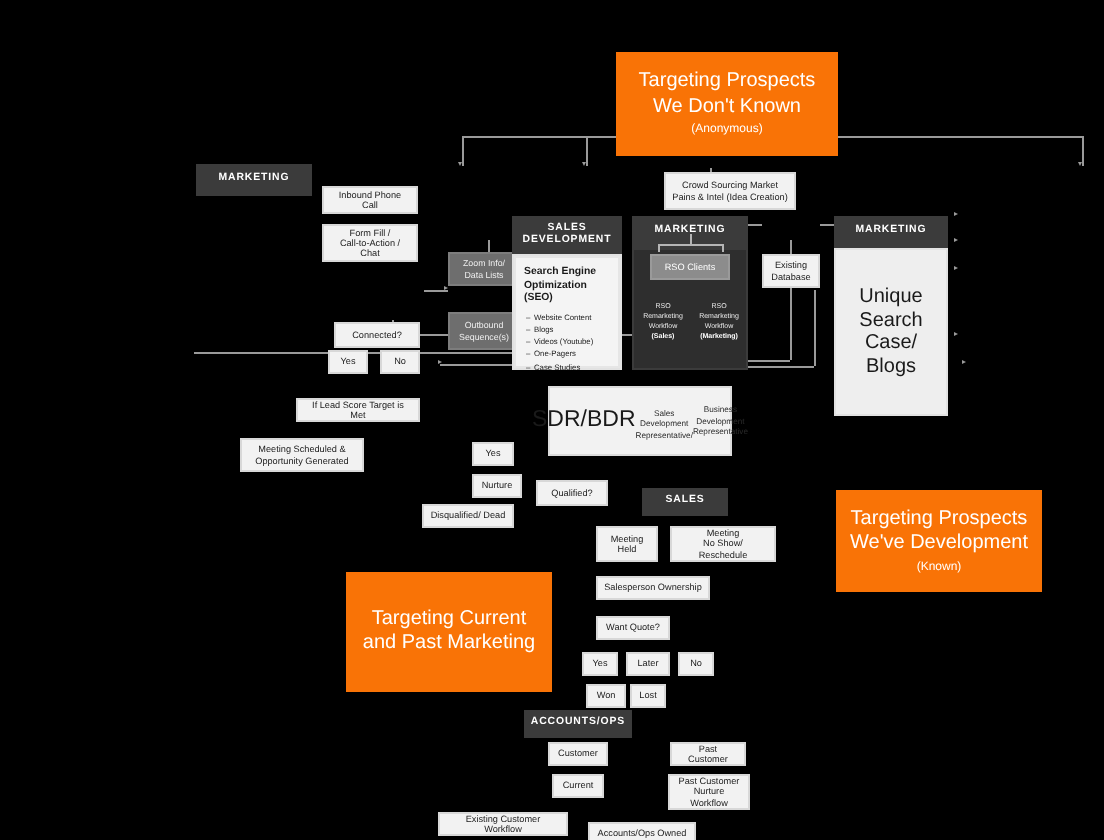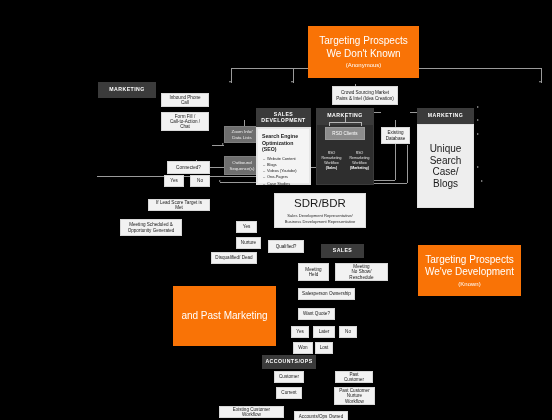--- a/index.html
+++ b/index.html
@@ -236,21 +236,21 @@
     <span style="font-size:10px;color:#1a1a1a;">Case/</span>
     <span style="font-size:10px;color:#1a1a1a;">Blogs</span>
   </div>
 
   <div class="arrow arrow-right" style="left:477px;top:106px;"></div>
   <div class="arrow arrow-right" style="left:477px;top:119px;"></div>
   <div class="arrow arrow-right" style="left:477px;top:133px;"></div>
   <div class="arrow arrow-right" style="left:477px;top:166px;"></div>
   <div class="arrow arrow-right" style="left:481px;top:180px;"></div>
 
-  <div class="node" style="left:274px;top:170px;width:92px;height:35px;background:#f2f2f2;border:1px solid #dcdcdc;flex-direction:column;">
+  <div class="node" style="left:274px;top:170px;width:92px;height:35px;background:#f2f2f2;border:1px solid #dcdcdc;flex-direction:row;">
     <div class="sdr-title">SDR/BDR</div>
     <div class="sdr-sub">Sales Development Representative/</div>
     <div class="sdr-sub" style="margin-top:0;">Business Development Representative</div>
   </div>
 
   <div class="node box-white" style="left:148px;top:176px;width:62px;height:12px;">If Lead Score Target is Met</div>
 
   <div class="node box-white" style="left:120px;top:196px;width:62px;height:17px;flex-direction:column;">
     <span>Meeting Scheduled &amp;</span>
     <span>Opportunity Generated</span>
@@ -276,20 +276,21 @@
   <div class="node box-white" style="left:298px;top:285px;width:37px;height:12px;">Want Quote?</div>
 
   <div class="node box-white" style="left:291px;top:303px;width:18px;height:12px;">Yes</div>
   <div class="node box-white" style="left:313px;top:303px;width:22px;height:12px;">Later</div>
   <div class="node box-white" style="left:339px;top:303px;width:18px;height:12px;">No</div>
 
   <div class="node box-white" style="left:293px;top:319px;width:20px;height:12px;">Won</div>
   <div class="node box-white" style="left:315px;top:319px;width:18px;height:12px;">Lost</div>
 
   <div class="node box-orange" style="left:173px;top:263px;width:103px;height:60px;flex-direction:column;">
+    <div class="orange-t1">Targeting Current</div>
     <div class="orange-t1">and Past Marketing</div>
   </div>
 
   <div class="node box-orange" style="left:418px;top:222px;width:103px;height:51px;flex-direction:column;">
     <div class="orange-t1">Targeting Prospects</div>
     <div class="orange-t1">We've Development</div>
     <div class="orange-t2">(Known)</div>
   </div>
 
   <div class="node lane-header" style="left:262px;top:332px;width:54px;height:14px;">ACCOUNTS/OPS</div>

